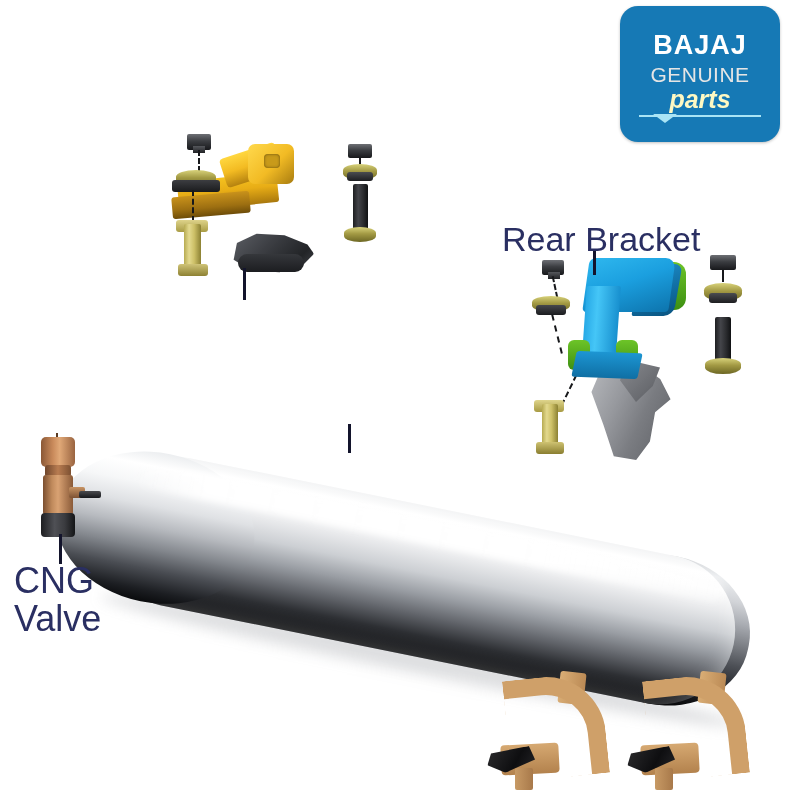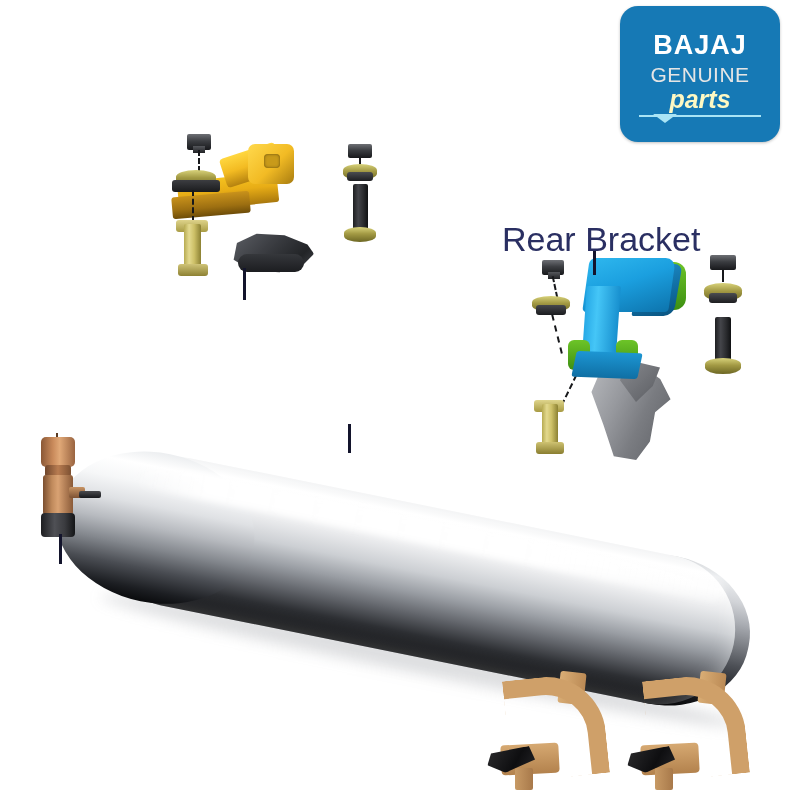--- a/index.html
+++ b/index.html
@@ -378,14 +378,18 @@
     <div class="st-pad"></div>
     <div class="st-tab"></div>
   </div>
 
   <div class="leader" id="ld-middle"></div>
   <div class="leader" id="ld-rear"></div>
   <div class="leader" id="ld-cyl"></div>
   <div class="leader" id="ld-valve"></div>
 
   <div class="label" id="lbl-rear">Rear Bracket</div>
+  <div class="label" id="lbl-valve">
+    <span>CNG</span>
+    <span class="l2">Valve</span>
+  </div>
 
 </div>
 
 </body></html>

